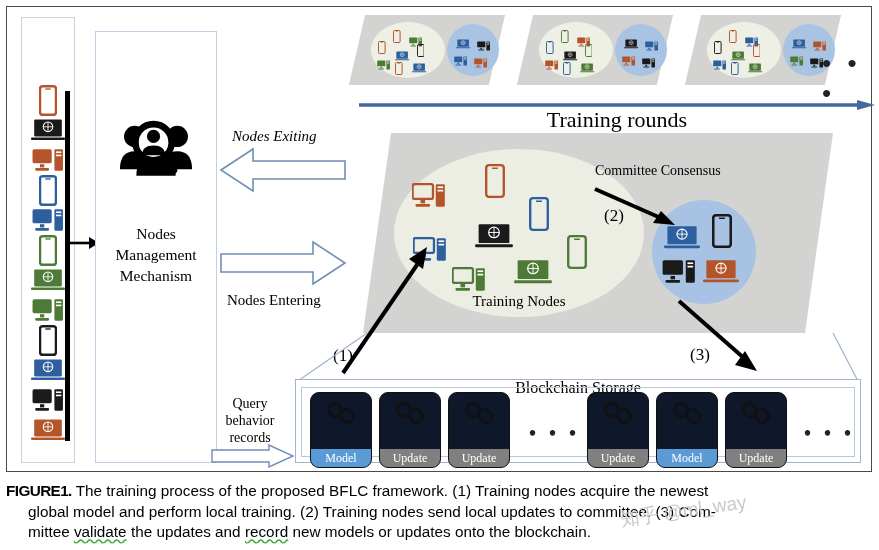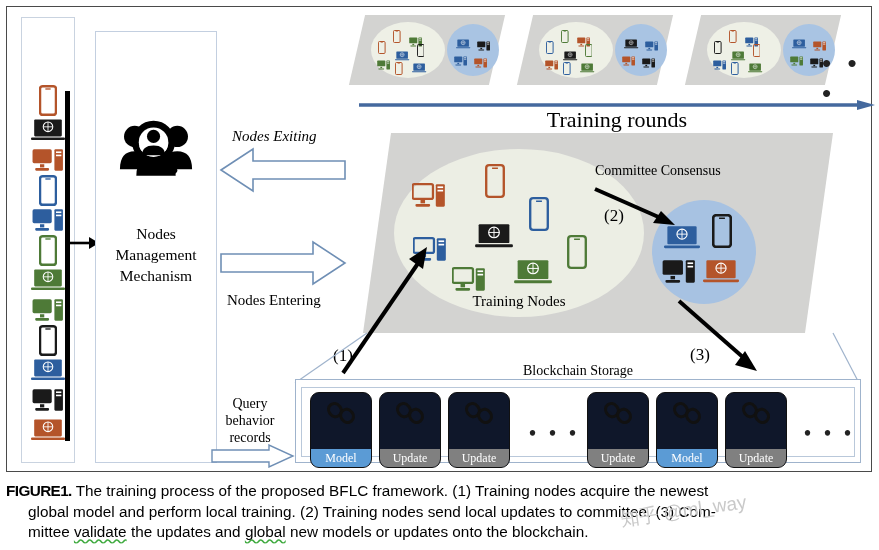--- a/index.html
+++ b/index.html
@@ -59,22 +59,22 @@
   .node{position:absolute;}
 
   
   #lbl-1{position:absolute;left:326px;top:339px;font-size:17px;}
   #lbl-2{position:absolute;left:597px;top:199px;font-size:17px;}
   #lbl-3{position:absolute;left:683px;top:338px;font-size:17px;}
 
   
   #bc-outer{position:absolute;left:288px;top:372px;width:566px;height:84px;
             border:1px solid #9fb3cc;box-sizing:border-box;background:#fff;}
-  #lbl-blockchain{position:absolute;left:288px;top:356px;width:566px;text-align:center;
-                  font-size:14px;}
+  #lbl-blockchain{position:absolute;left:288px;top:372px;width:566px;text-align:center;
+                  font-size:16px;}
   #bc-inner{position:absolute;left:294px;top:380px;width:554px;height:70px;
             border:1px solid #b9c8da;box-sizing:border-box;}
   .block{position:absolute;top:385px;width:62px;height:76px;border:1.6px solid #111;
          border-radius:9px;box-sizing:border-box;background:#0f172a;overflow:hidden;}
   .block .chain{position:absolute;left:0;top:3px;width:100%;height:34px;
                 display:flex;align-items:center;justify-content:center;}
   .block .blabel{position:absolute;left:0;bottom:0;width:100%;height:18px;
                  display:flex;align-items:center;justify-content:center;
                  font-size:12px;color:#fff;}
   .blabel.model{background:#5b9bd5;}
@@ -725,16 +725,16 @@
     <div class="blabel update">Update</div>
   </div>
 
   <div class="bc-dots" style="left:797px;top:415px;">• • •</div>
 
 </div>
 
 <div id="caption">
   <span class="figtag">FIGURE1.</span><span> The training process of the proposed BFLC framework. (1) Training nodes acquire the newest</span>
   <span class="l2">global model and perform local training. (2) Training nodes send local updates to committee. (3) Com-</span>
-  <span class="l3"><span>mittee </span><span class="spell">validate</span><span> the updates and </span><span class="spell">global</span><span> new models or updates onto the blockchain.</span></span>
+  <span class="l3"><span>mittee </span><span class="spell">validate</span><span> the updates and </span><span class="spell">record</span><span> new models or updates onto the blockchain.</span></span>
 </div>
 
 <div id="watermark">知乎 @ml_way</div>
 
 </body></html>

